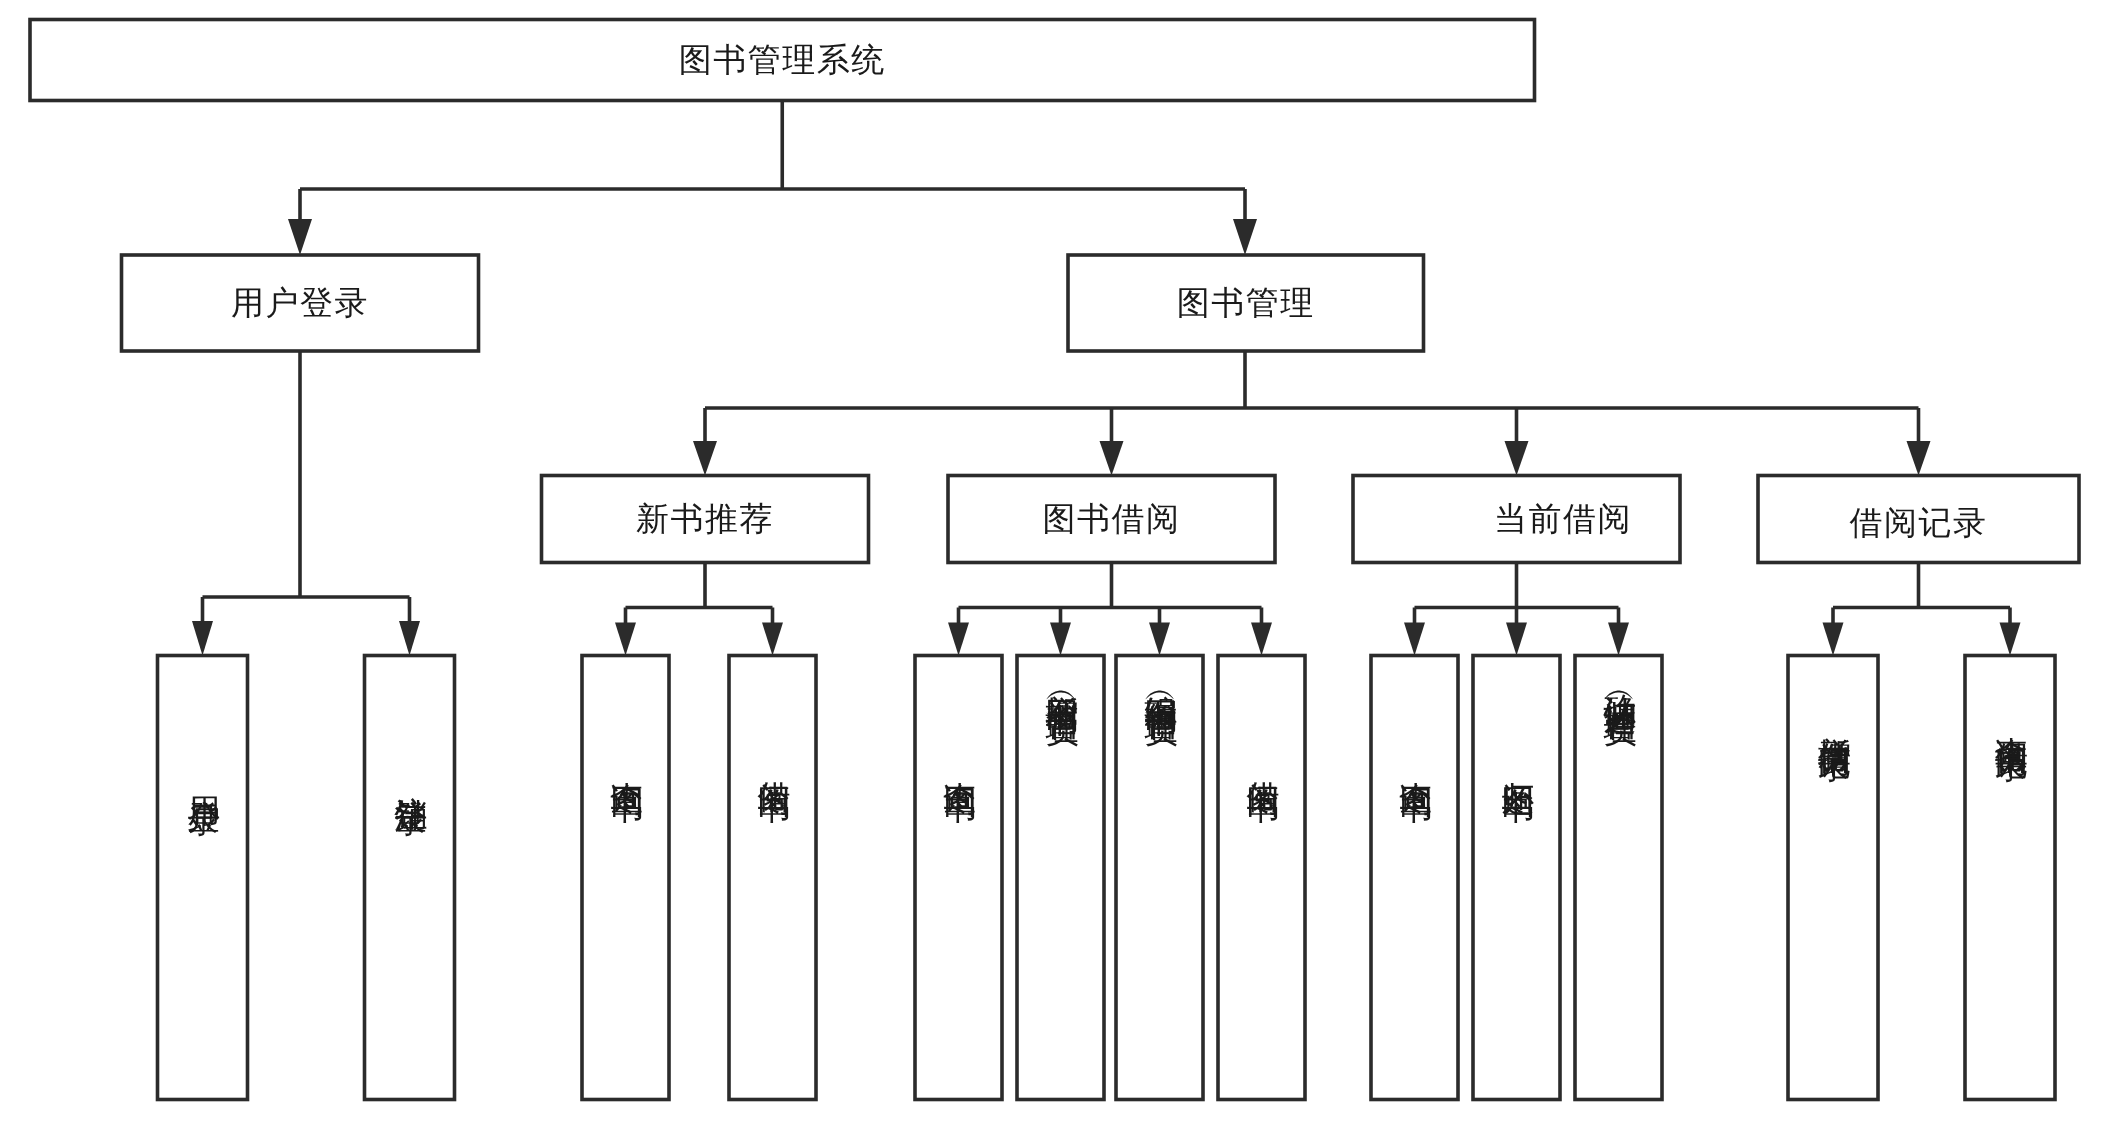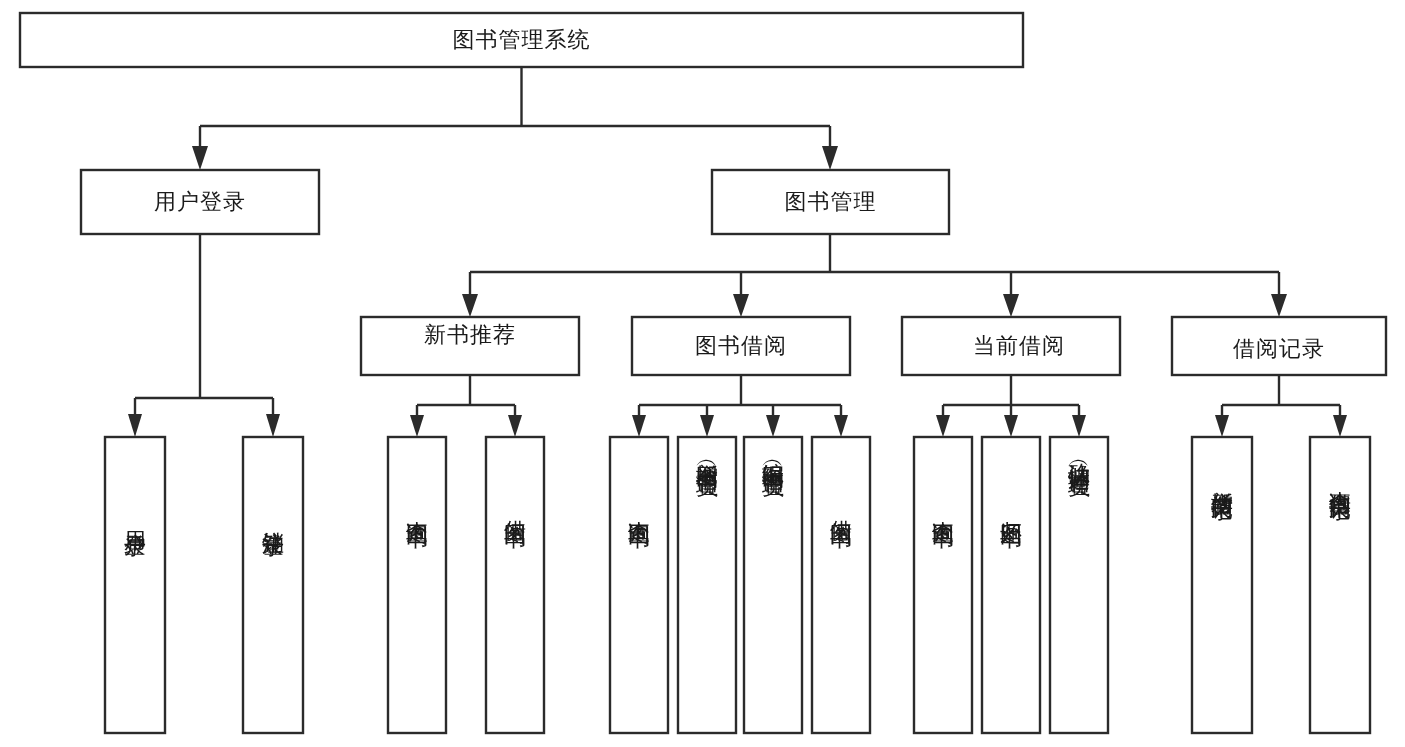--- a/index.html
+++ b/index.html
@@ -195,27 +195,27 @@
     <span class="htext">图书管理系统</span>
   </div>
 
   <div class="htext-wrap" style="left:81px; top:170px; width:238px; height:64px;">
     <span class="htext">用户登录</span>
   </div>
   <div class="htext-wrap" style="left:712px; top:170px; width:237px; height:64px;">
     <span class="htext">图书管理</span>
   </div>
 
-  <div class="htext-wrap" style="left:361px; top:306px; width:218px; height:58px;">
+  <div class="htext-wrap" style="left:361px; top:317px; width:218px; height:58px;">
     <span class="htext">新书推荐</span>
   </div>
   <div class="htext-wrap" style="left:632px; top:317px; width:218px; height:58px;">
     <span class="htext">图书借阅</span>
   </div>
-  <div class="htext-wrap" style="left:910px; top:317px; width:218px; height:58px;">
+  <div class="htext-wrap" style="left:933px; top:317px; width:218px; height:58px;">
     <span class="htext">当前借阅</span>
   </div>
   <div class="htext-wrap" style="left:1172px; top:317px; width:214px; height:64px;">
     <span class="htext">借阅记录</span>
   </div>
 
   <div class="vtext-wrap" style="left:105px; top:437px; width:60px; height:296px; padding-top:76px;">
     <span class="vtext">用户登录</span>
   </div>
   <div class="vtext-wrap" style="left:243px; top:437px; width:60px; height:296px; padding-top:76px;">

